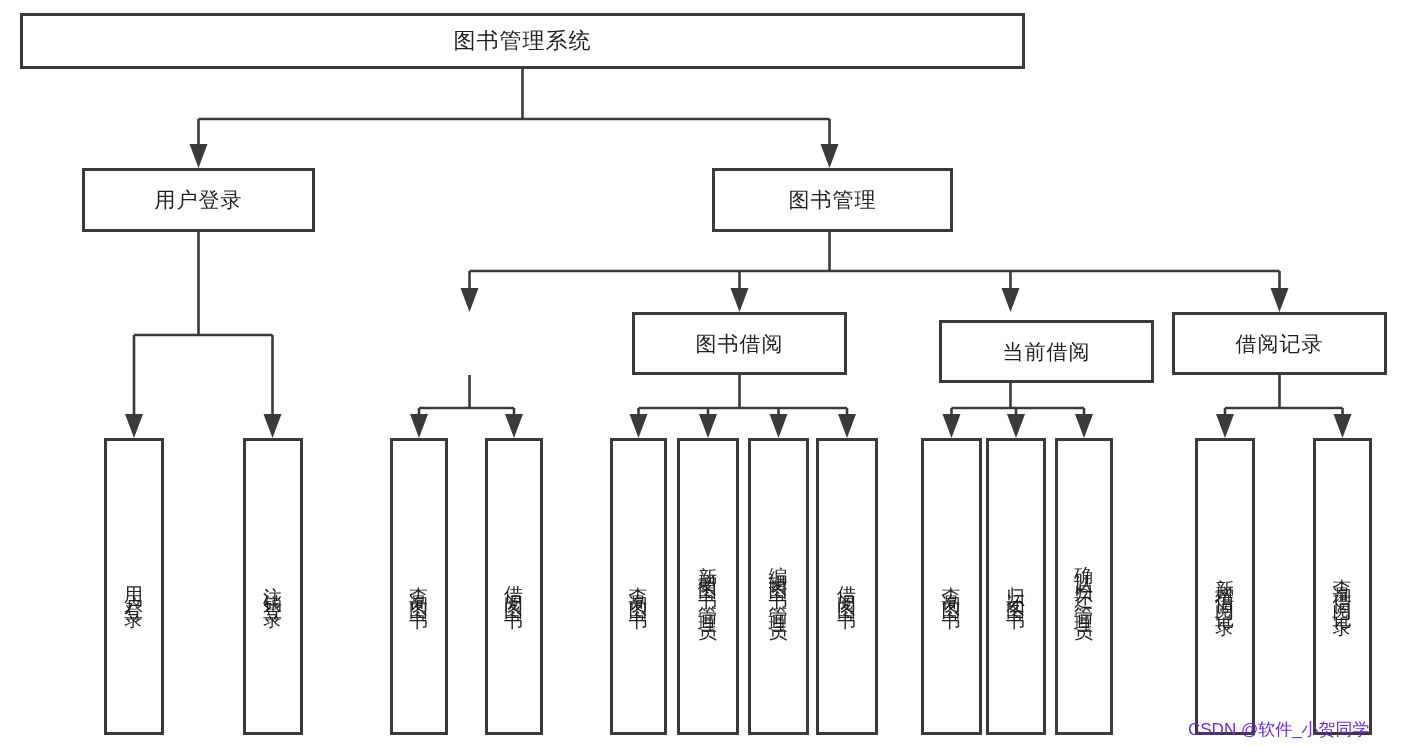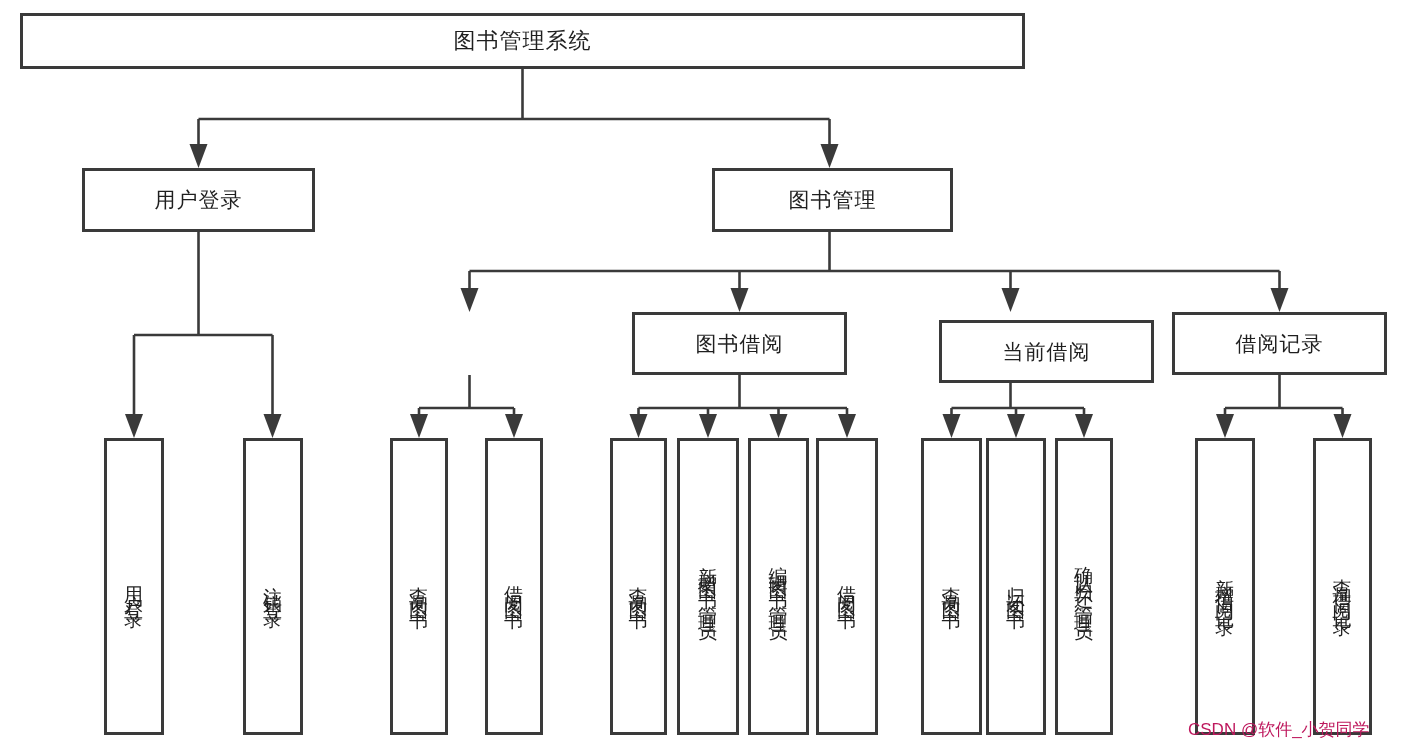--- a/index.html
+++ b/index.html
@@ -38,21 +38,21 @@
     line-height: 1;
     color: #1f1f1f;
     white-space: nowrap;
   }
   .hlabel { white-space: nowrap; }
   .watermark {
     position: absolute;
     left: 1188px;
     top: 718px;
     font-size: 17px;
-    color: #be185d;
+    color: #6d28d9;
     white-space: nowrap;
     z-index: 5;
   }
   svg line, svg path { stroke: #3a3a3a; stroke-width: 2.6; fill: none; }
   svg polygon { fill: #3a3a3a; stroke: none; }
 </style>
 </head>
 <body>
 
 <div class="stage">

